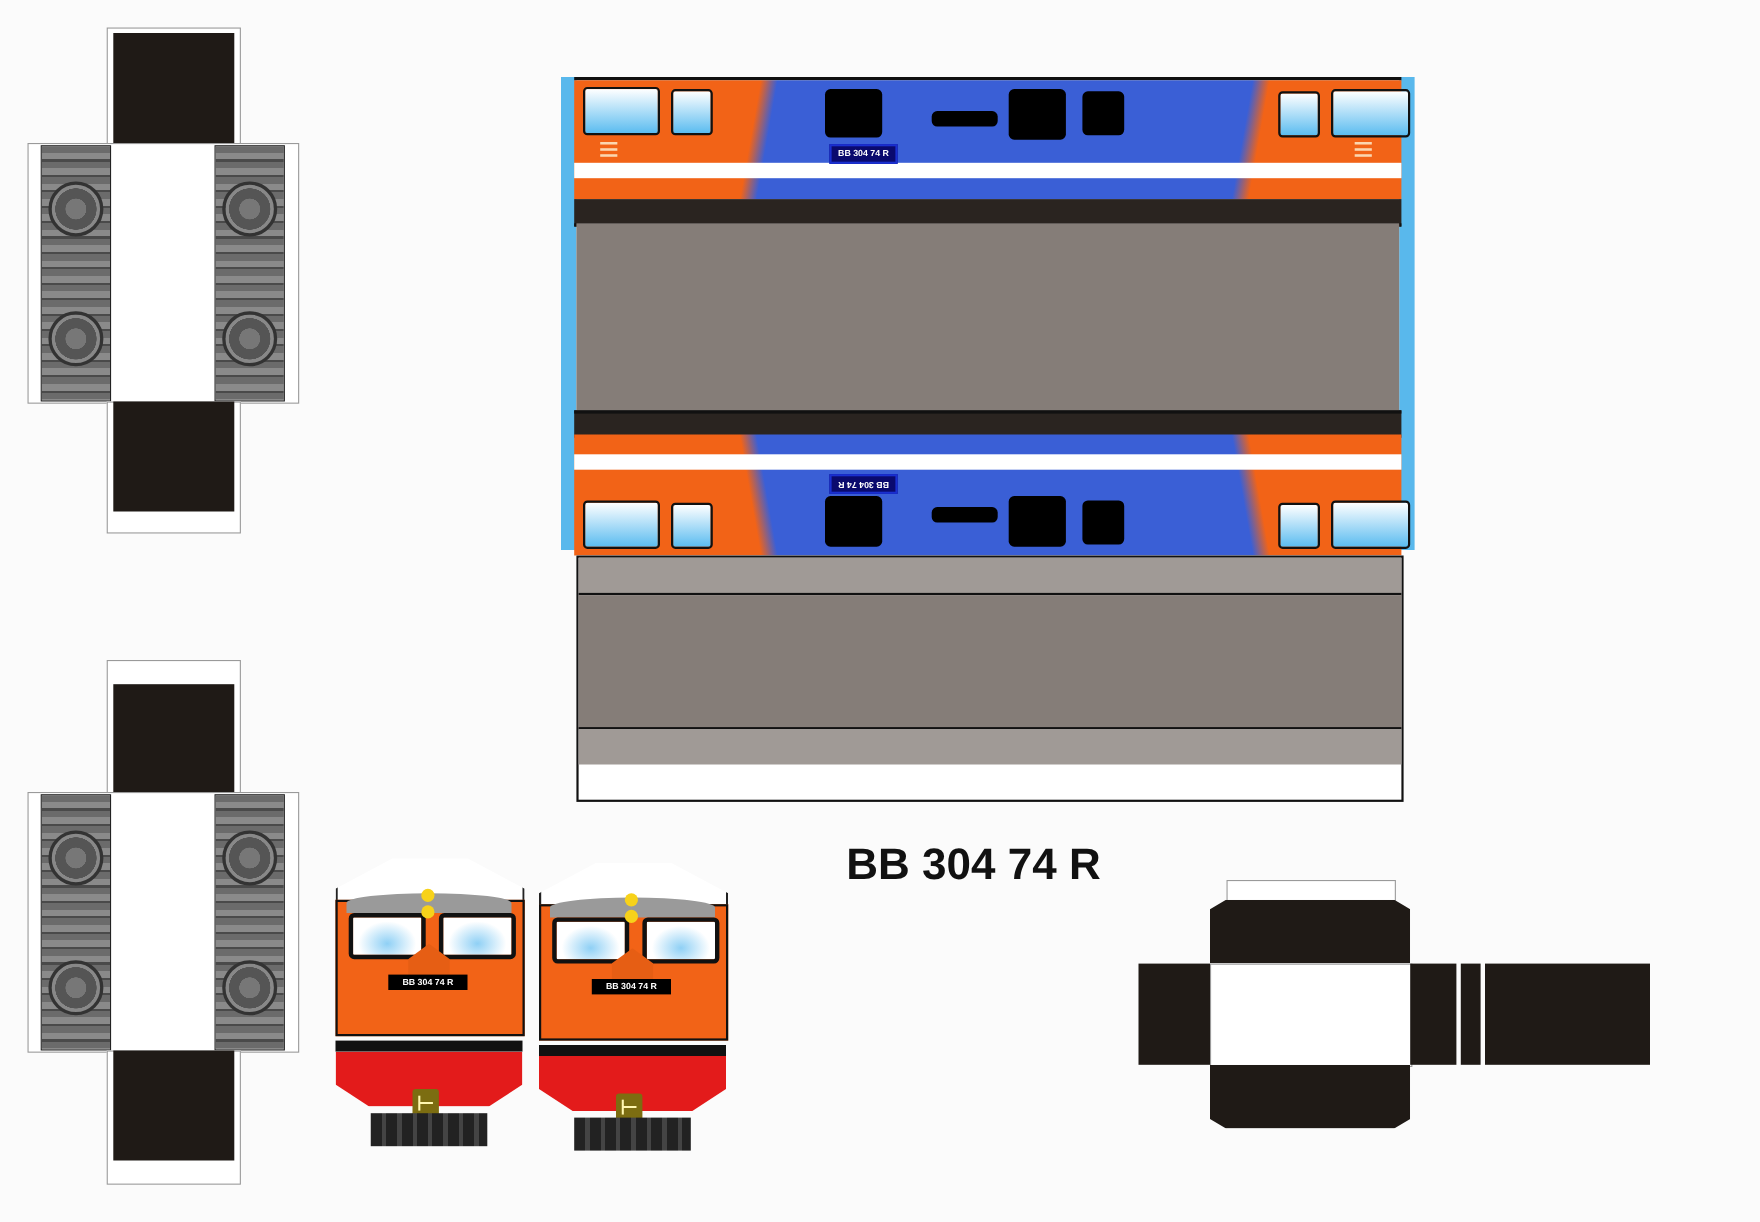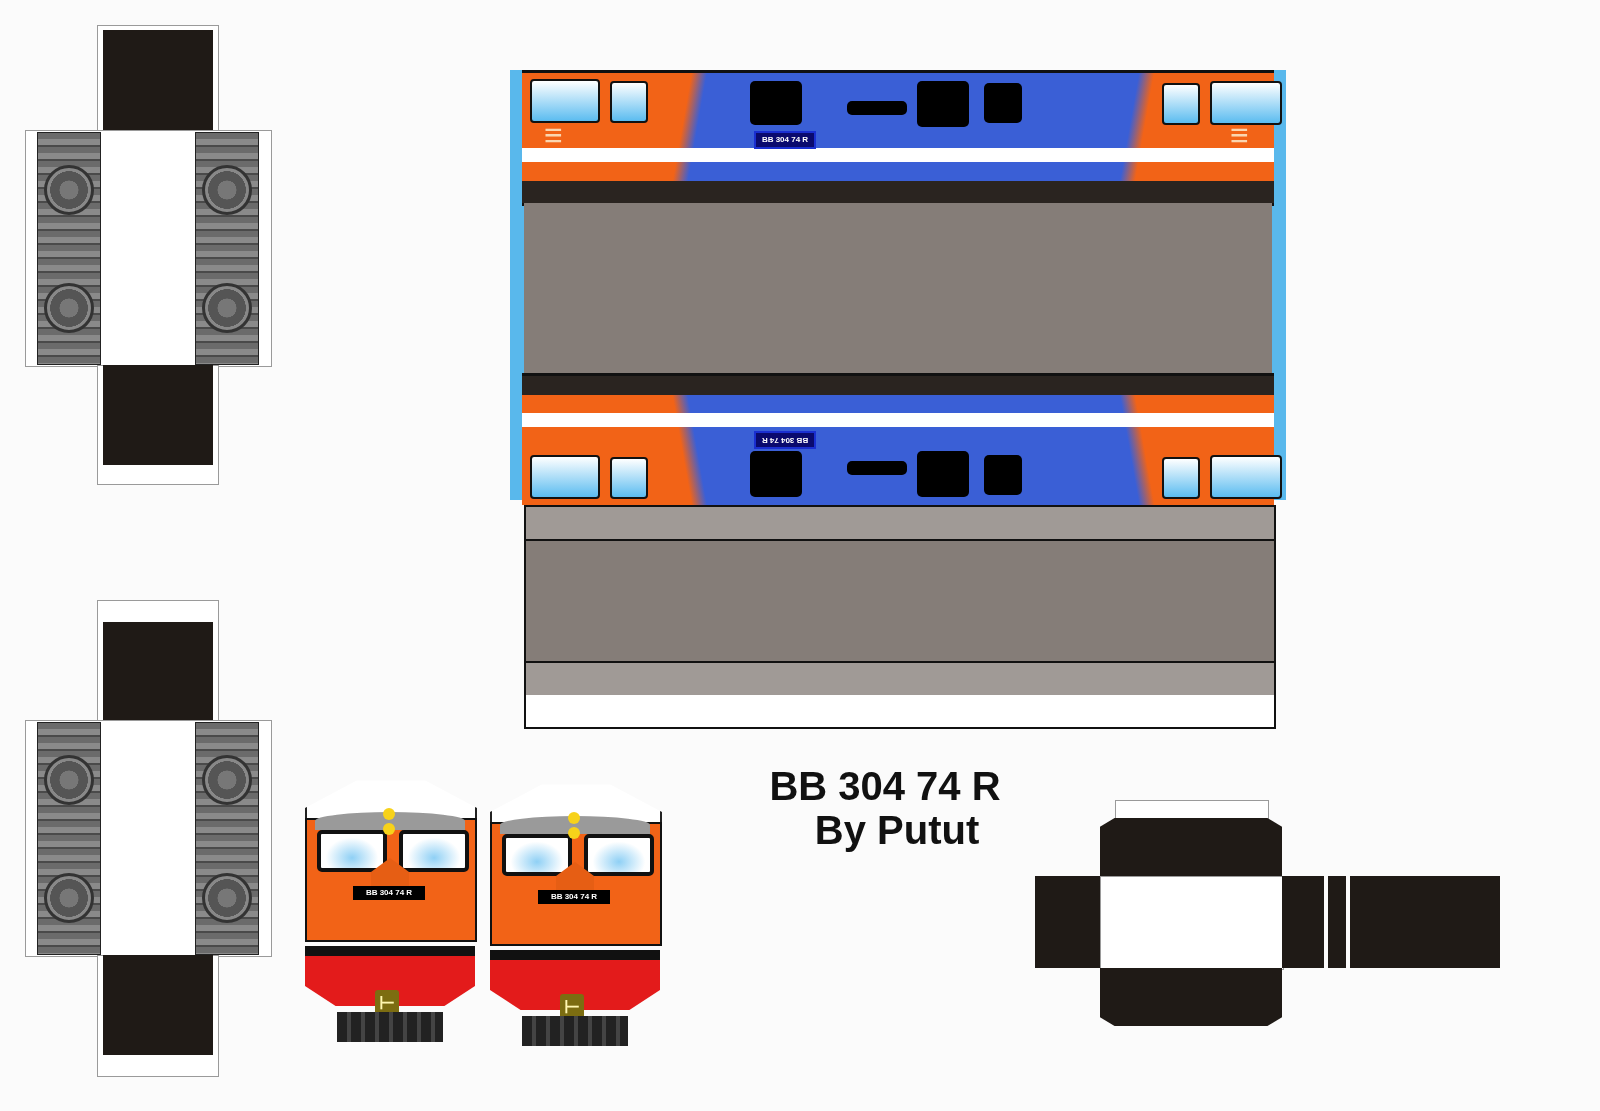--- a/index.html
+++ b/index.html
@@ -105,21 +105,20 @@
 
   <div class="abs" style="left:14px;top:440px;width:748px;height:220px;border:2px solid #111;background:#fff;">
     <div class="abs" style="left:0;top:0;width:748px;height:32px;background:#a09a96;border-bottom:2px solid #111;"></div>
     <div class="abs" style="left:0;top:34px;width:748px;height:120px;background:#857d78;border-bottom:2px solid #111;"></div>
     <div class="abs" style="left:0;top:156px;width:748px;height:32px;background:#a09a96;"></div>
   </div>
 </div>
 
 <div class="title">
   <div>BB 304 74 R</div>
-  <div style="padding-left:24px;">By Putut</div>
 </div>
 
 <div class="cab" style="left:305px;top:778px;height:270px;">
   <div class="roof"></div>
   <div class="face"></div>
   <div class="visor"></div>
   <div class="cwin" style="left:12px;"></div>
   <div class="cwin" style="left:94px;"></div>
   <div class="lamp" style="top:30px;"></div>
   <div class="lamp" style="top:45px;"></div>

